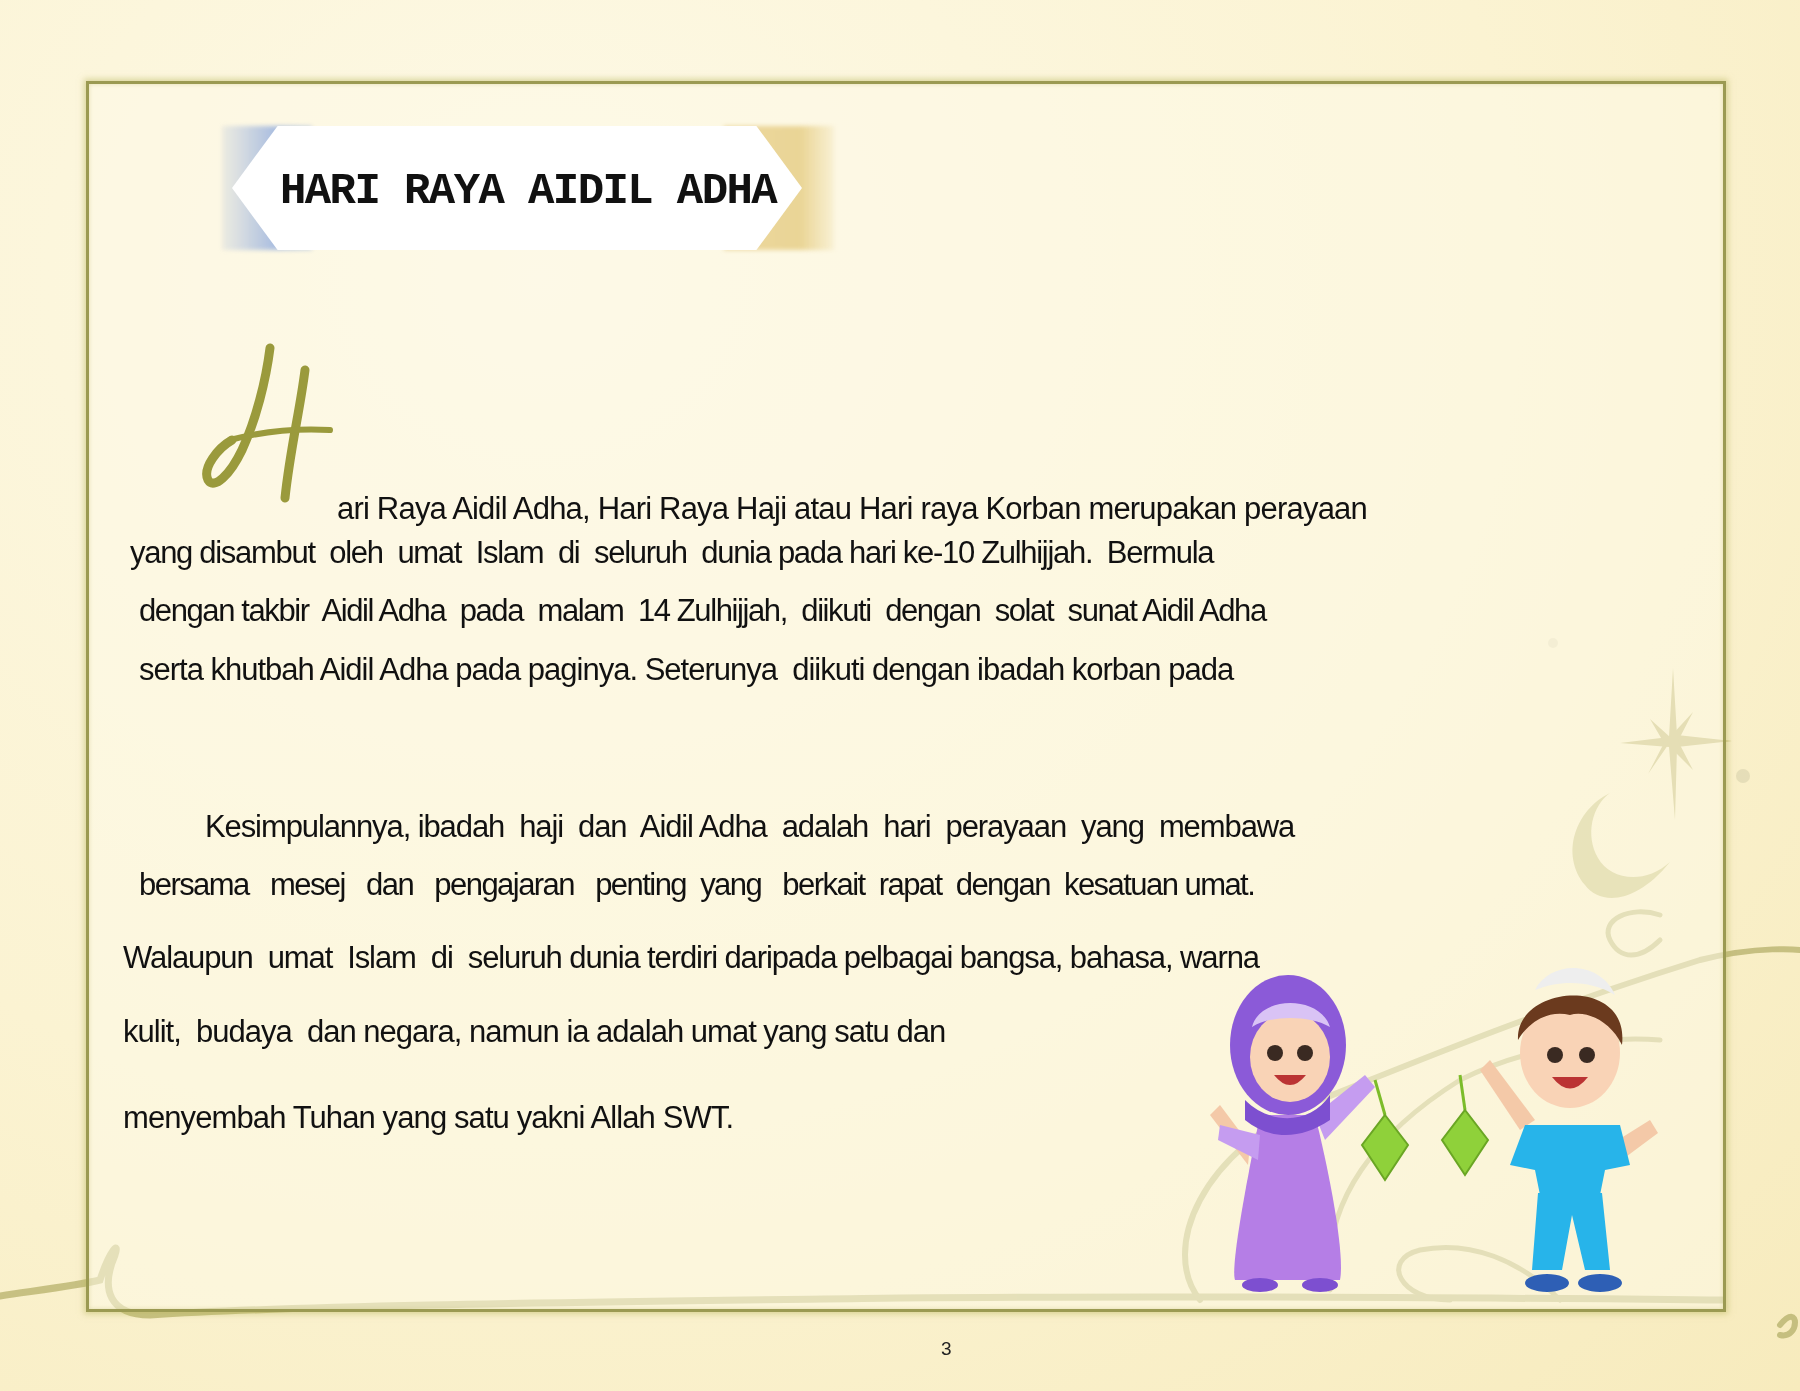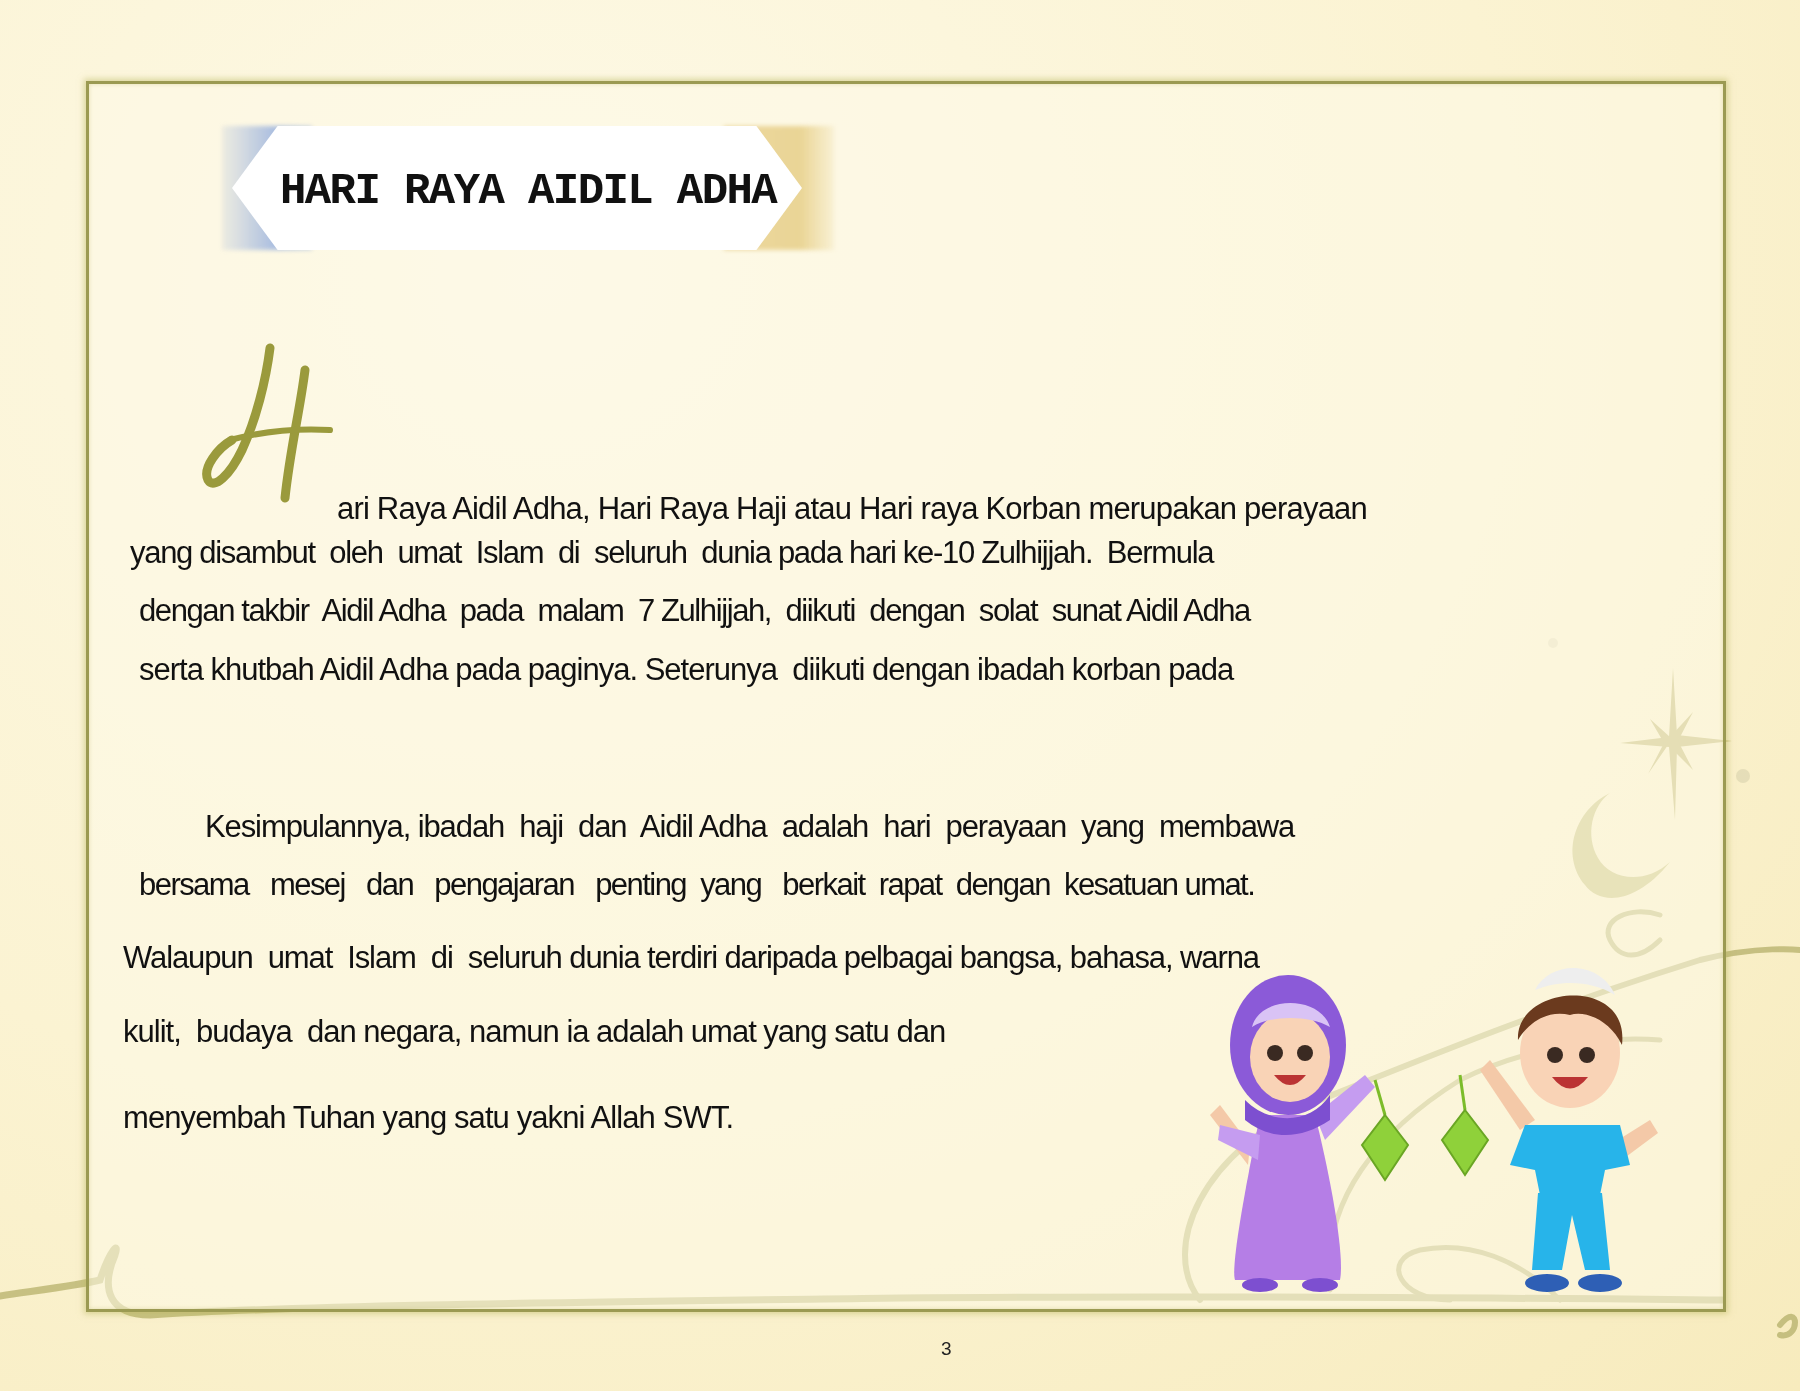--- a/index.html
+++ b/index.html
@@ -91,21 +91,21 @@
   <g fill="none" stroke="#9a9a3c" stroke-linecap="round">
     <path d="M70,8 C66,40 56,80 42,110 C30,135 14,150 8,140 C2,128 18,108 32,100" stroke-width="9"></path>
     <path d="M105,30 C100,70 90,110 85,158" stroke-width="9"></path>
     <path d="M30,100 C60,92 95,88 130,90" stroke-width="6"></path>
   </g>
 </svg>
 
 <div>
   <div class="line" style="left:337px; top:475px; letter-spacing:-0.8px;margin-top:16px;">ari Raya Aidil Adha, Hari Raya Haji atau Hari raya Korban merupakan perayaan</div>
   <div class="line" style="left:130px; top:535px; letter-spacing:-1.3px;">yang disambut  oleh  umat  Islam  di  seluruh  dunia pada hari ke-10 Zulhijjah.  Bermula</div>
-  <div class="line" style="left:139px; top:593px; letter-spacing:-1.4px;">dengan takbir  Aidil Adha  pada  malam  7 Zulhijjah,  diikuti  dengan  solat  sunat Aidil Adha</div>
+  <div class="line" style="left:139px; top:593px; letter-spacing:-1.4px;">dengan takbir  Aidil Adha  pada  malam  14 Zulhijjah,  diikuti  dengan  solat  sunat Aidil Adha</div>
   <div class="line" style="left:139px; top:652px; letter-spacing:-1.0px;">serta khutbah Aidil Adha pada paginya. Seterunya  diikuti dengan ibadah korban pada</div>
 </div>
 
 <div>
   <div class="line" style="left:205px; top:809px; letter-spacing:-1.1px;">Kesimpulannya, ibadah  haji  dan  Aidil Adha  adalah  hari  perayaan  yang  membawa</div>
   <div class="line" style="left:123px; top:867px; letter-spacing:-1.55px;margin-left:16px;">bersama   mesej   dan   pengajaran   penting  yang   berkait  rapat  dengan  kesatuan umat.</div>
   <div class="line" style="left:123px; top:940px; letter-spacing:-1.1px;">Walaupun  umat  Islam  di  seluruh dunia terdiri daripada pelbagai bangsa, bahasa, warna</div>
   <div class="line" style="left:123px; top:1014px; letter-spacing:-1.0px;text-align:right;">kulit,  budaya  dan negara, namun ia adalah umat yang satu dan</div>
   <div class="line" style="left:123px; top:1100px; letter-spacing:-0.9px;">menyembah Tuhan yang satu yakni Allah SWT.</div>
 </div>

